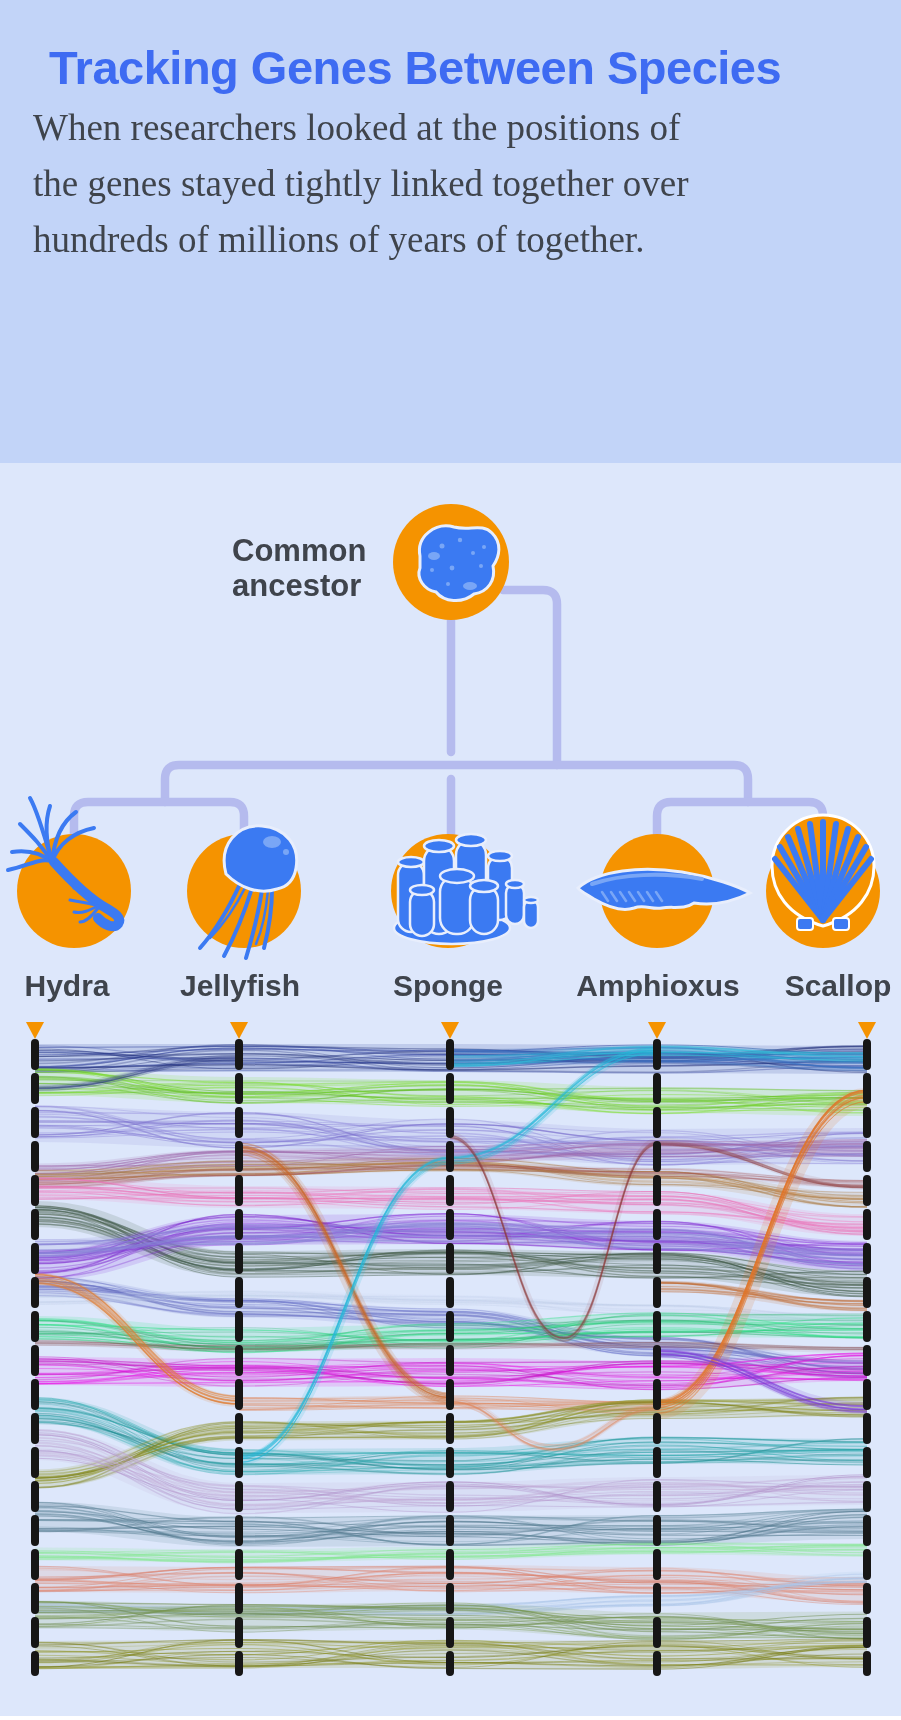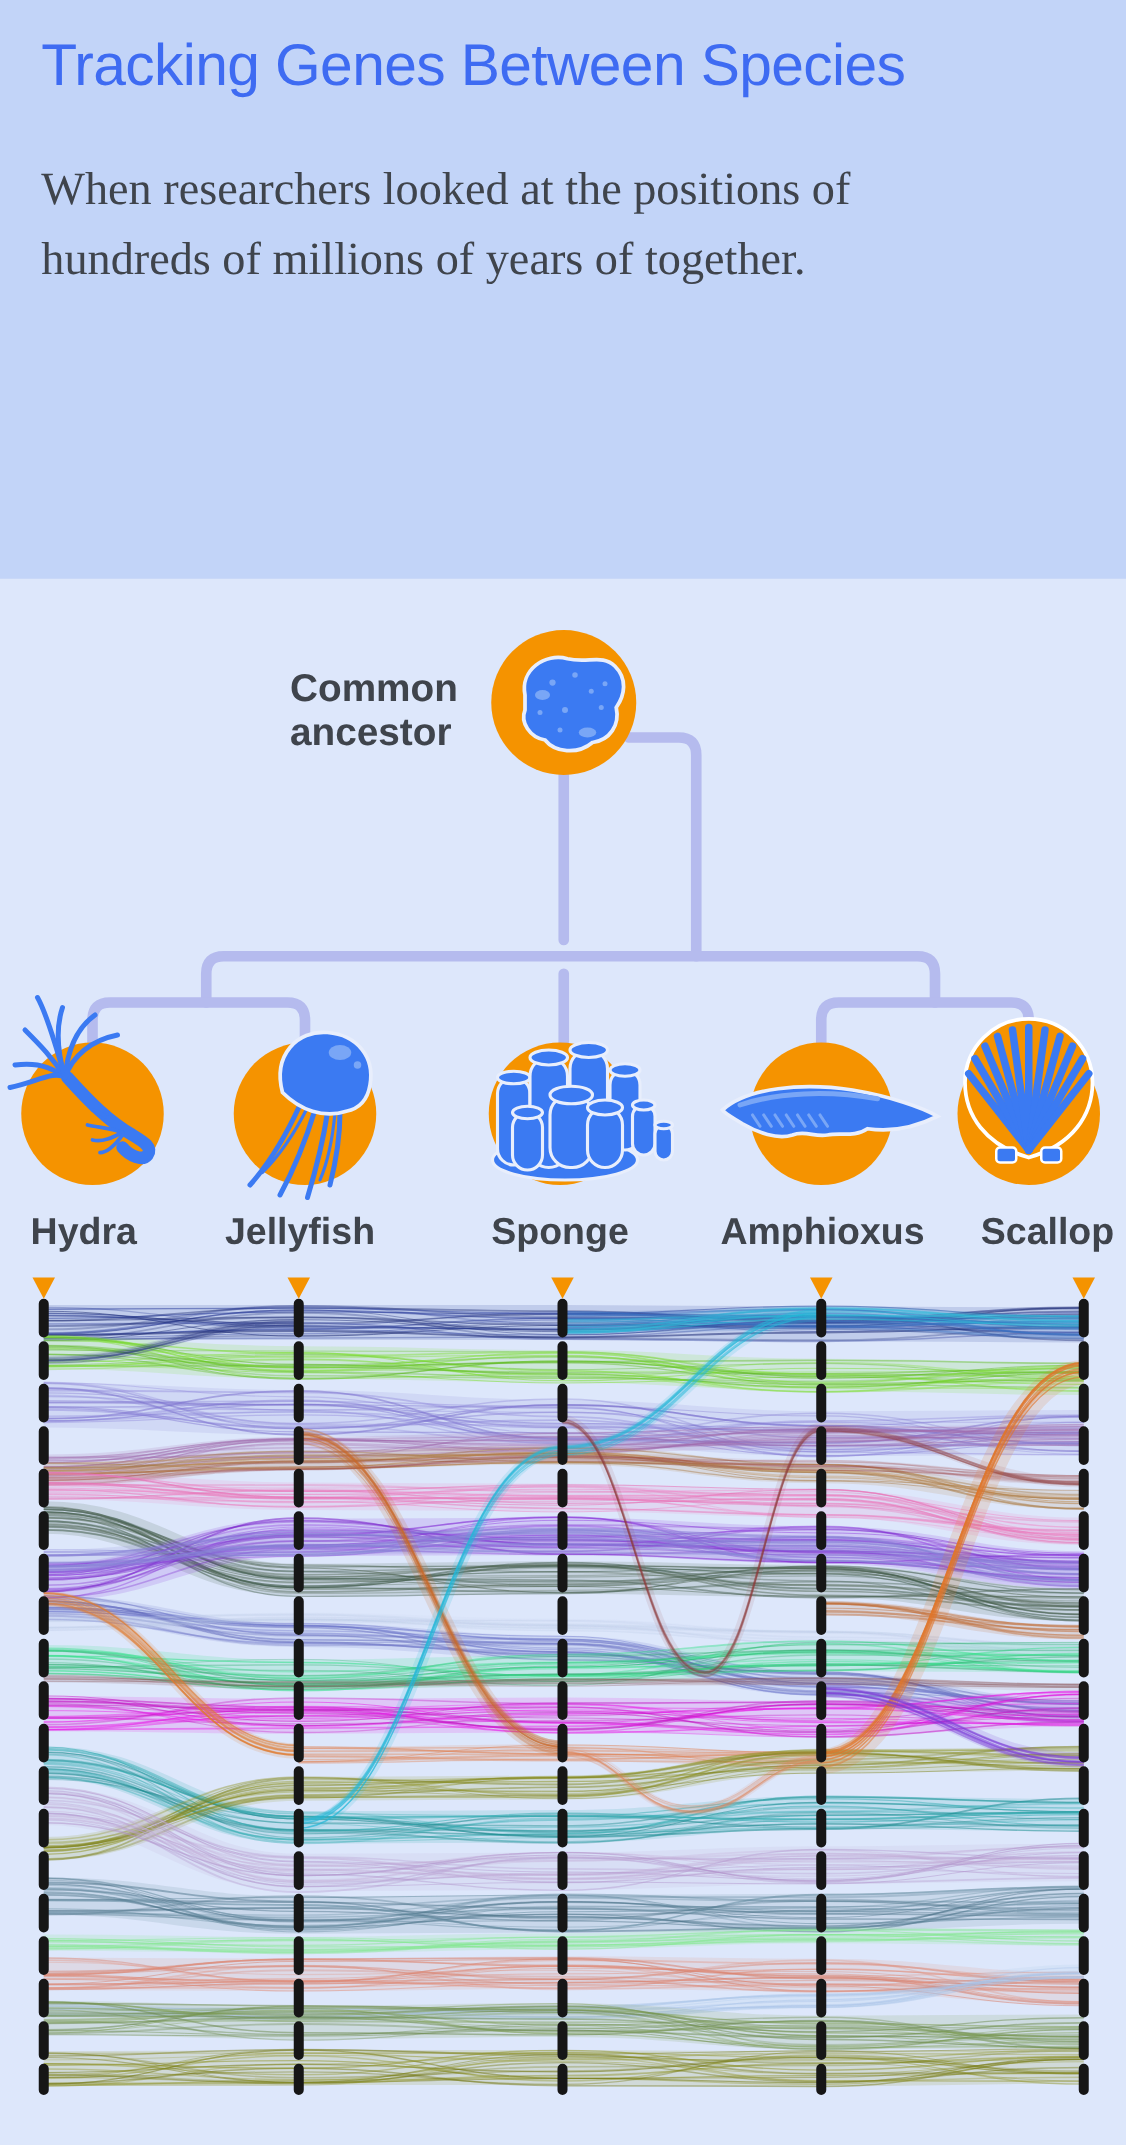--- a/index.html
+++ b/index.html
@@ -3,28 +3,28 @@
 <meta charset="utf-8">
 <style>
   html,body{margin:0;padding:0;}
   body{
     width:901px;height:1720px;position:relative;overflow:hidden;
     background:var(--bg,#dde7fb);
     font-family:"Liberation Sans",sans-serif;
   }
   .header-band{position:absolute;left:0;top:0;width:901px;height:463px;background:var(--headerBg,#c2d4f8);}
   .page-title{
-    position:absolute;left:33px;top:24px;margin:0;
-    font-size:47px;font-weight:normal;letter-spacing:-0.5px;
+    position:absolute;left:33px;top:24px;margin:16px;
+    font-size:47px;font-weight:bold;letter-spacing:-0.5px;
     color:var(--title,#3e6bf2);white-space:nowrap;
   }
   .intro{
     position:absolute;left:33px;top:100px;
     font-family:"Liberation Serif","DejaVu Serif",serif;
-    font-size:37px;line-height:56px;color:var(--text,#3f444c);margin-top:24px;
+    font-size:37px;line-height:56px;color:var(--text,#3f444c);
   }
   .intro div{white-space:nowrap;}
   .ancestor-label{
     position:absolute;left:232px;top:533px;
     font-size:31px;font-weight:bold;line-height:35px;
     color:var(--text,#3f444c);
   }
   .species-label{
     position:absolute;top:969px;transform:translateX(-50%);
     font-size:30px;font-weight:bold;color:var(--text,#3f444c);white-space:nowrap;
@@ -35,20 +35,21 @@
 </style>
 </head>
 <body>
 
 <div class="header-band"></div>
 
 <h1 class="page-title">Tracking Genes Between Species</h1>
 
 <div class="intro">
   <div>When researchers looked at the positions of</div>
+  <div>the genes stayed tightly linked together over</div>
   <div>hundreds of millions of years of together.</div>
 </div>
 
 <svg id="scene" width="901" height="1720" viewBox="0 0 901 1720">
 
   <g>
     <path class="tl" d="M 503 590 H 543 Q 557 590 557 604 V 765"></path>
     <path class="tl" d="M 165 802 V 779 Q 165 765 179 765 H 734 Q 748 765 748 779 V 802"></path>
     <path class="tl" d="M 451 618 V 752"></path>
     <path class="tl" d="M 451 779 V 848"></path>

